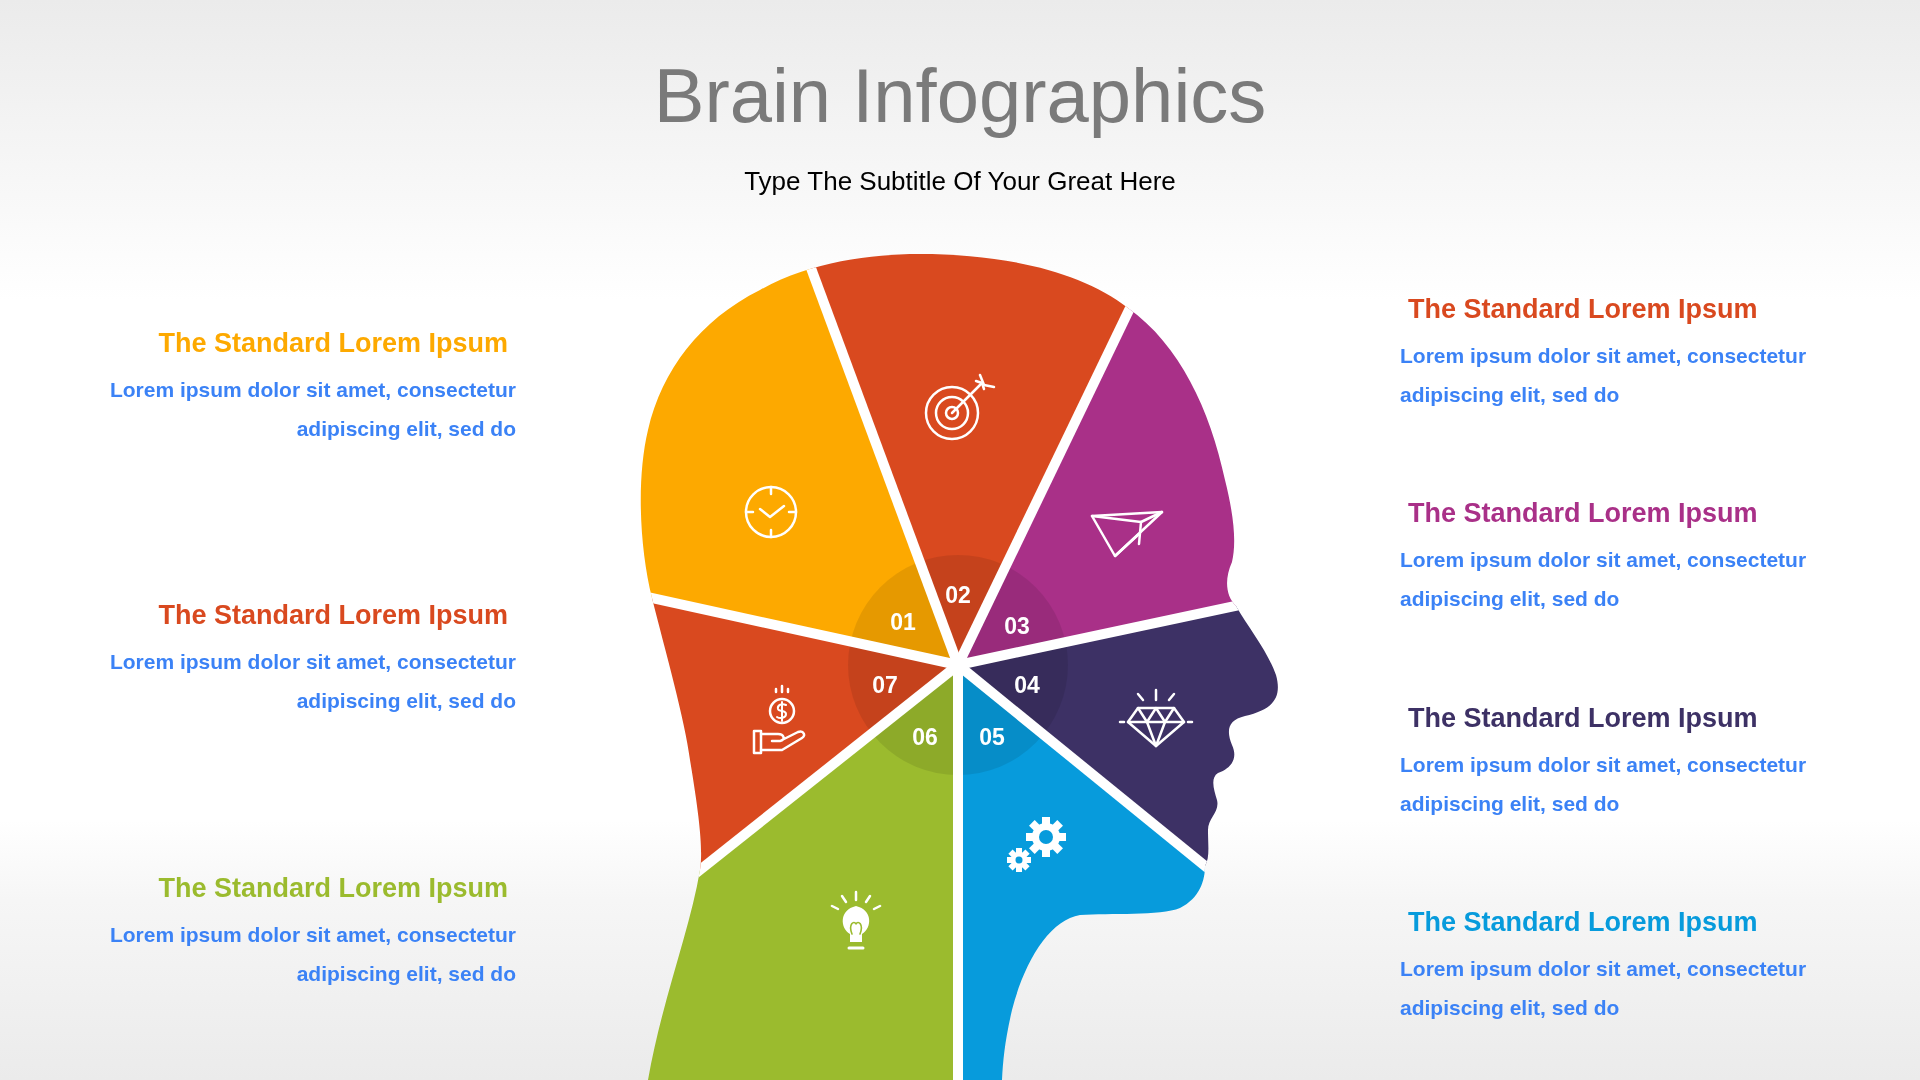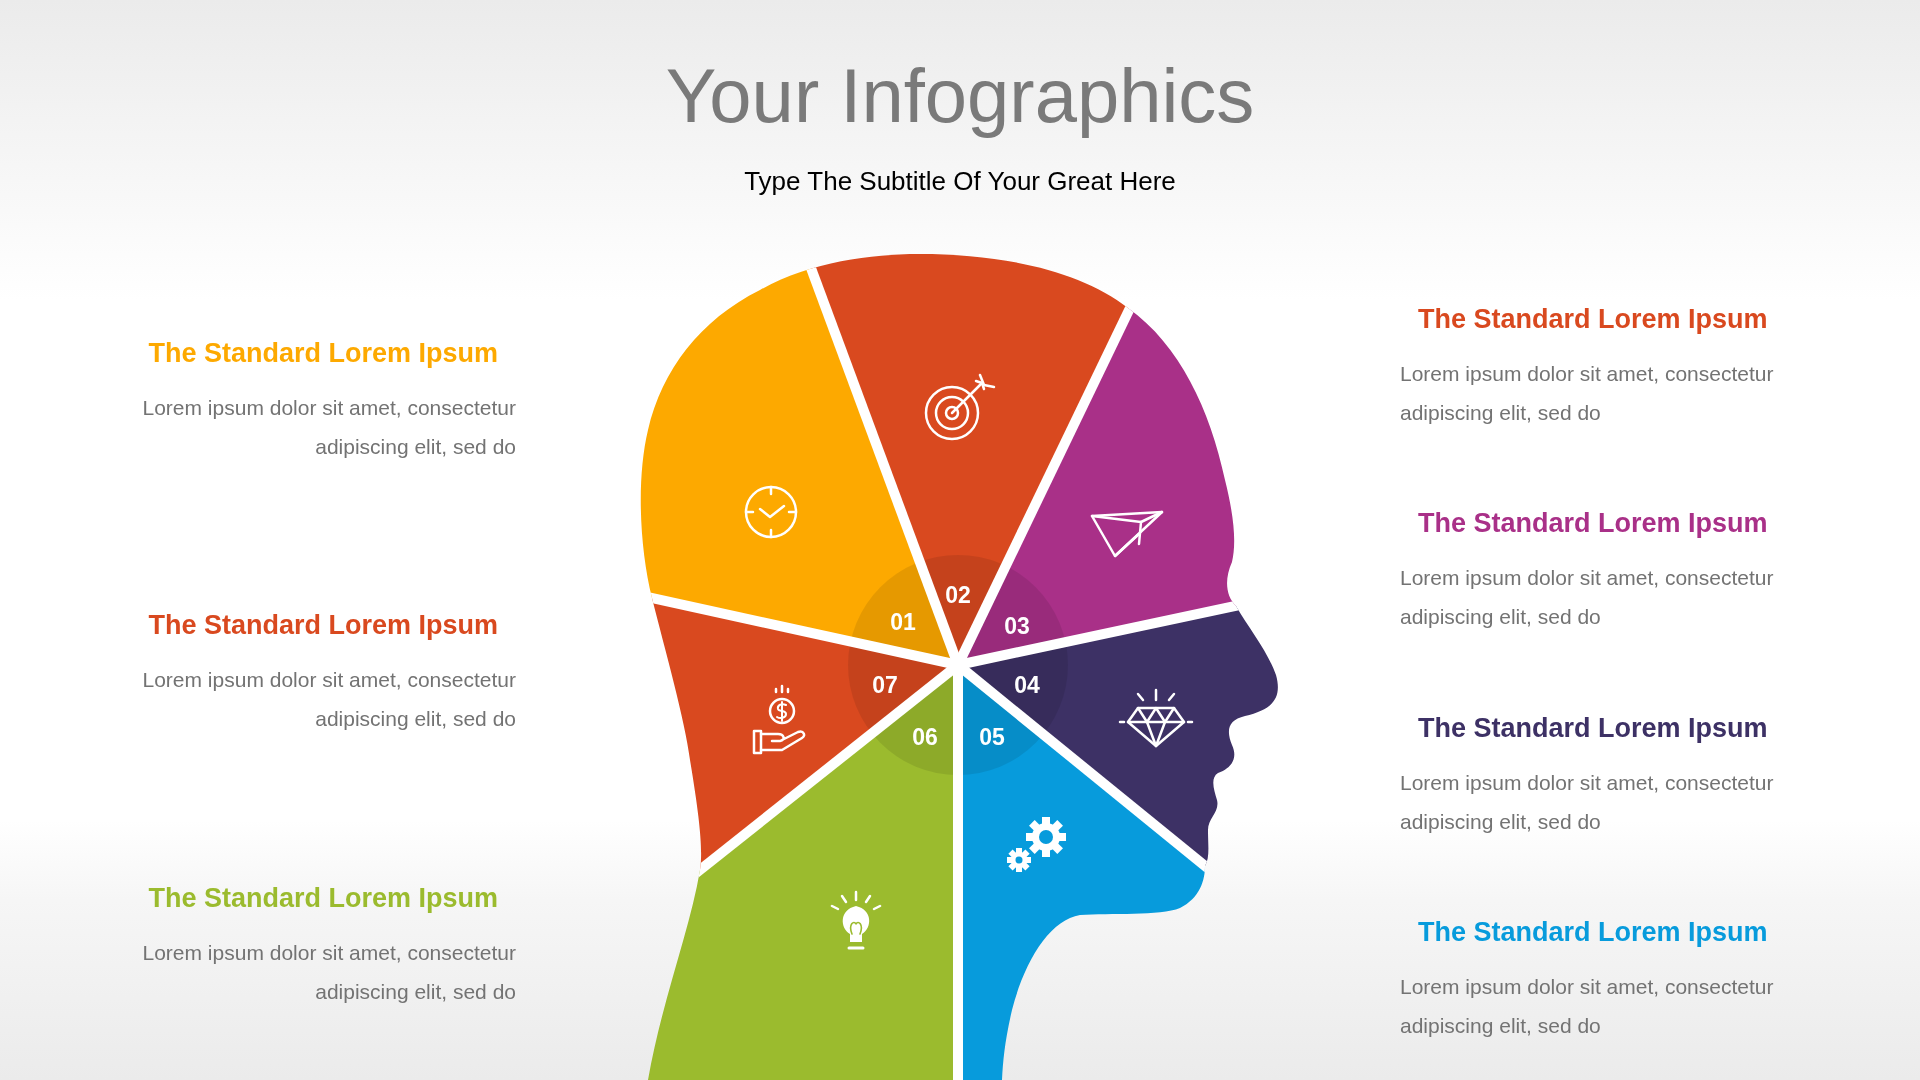--- a/index.html
+++ b/index.html
@@ -13,32 +13,32 @@
     font-size:76px; color:#7a7a7a; font-weight:normal; letter-spacing:0px;
   }
   .subtitle {
     position:absolute; left:0; width:1920px; top:166px; text-align:center;
     font-size:26px; color:#000000;
   }
   .block { position:absolute; width:420px; }
   .block.left { left:96px; text-align:right; }
   .block.right { left:1400px; text-align:left; width:440px; }
   .block h3 {
-    margin:18px; font-size:27px; font-weight:bold; line-height:34px;
+    margin:8px; font-size:27px; font-weight:bold; line-height:34px;
   }
   .block p {
-    margin:10px 0 0 0; font-size:21px; line-height:39px; color:#737373;
+    margin:10px 0 0 0; font-size:21px; line-height:39px; color:#3b82f6;font-weight:bold;
   }
   svg.head { position:absolute; left:0; top:0; }
   .num { font-family: "Liberation Sans", sans-serif; font-weight:bold; font-size:23px; fill:#ffffff; }
 </style>
 </head>
 <body>
 
-<div class="title">Your Infographics</div>
+<div class="title">Brain Infographics</div>
 <div class="subtitle">Type The Subtitle Of Your Great Here</div>
 
 <div class="block left" style="top:318px;">
   <h3 style="color:#fda900;">The Standard Lorem Ipsum</h3>
   <p><span>Lorem ipsum dolor sit amet, consectetur</span><br><span>adipiscing elit, sed do</span></p>
 </div>
 <div class="block left" style="top:590px;">
   <h3 style="color:#d9491f;">The Standard Lorem Ipsum</h3>
   <p><span>Lorem ipsum dolor sit amet, consectetur</span><br><span>adipiscing elit, sed do</span></p>
 </div>

